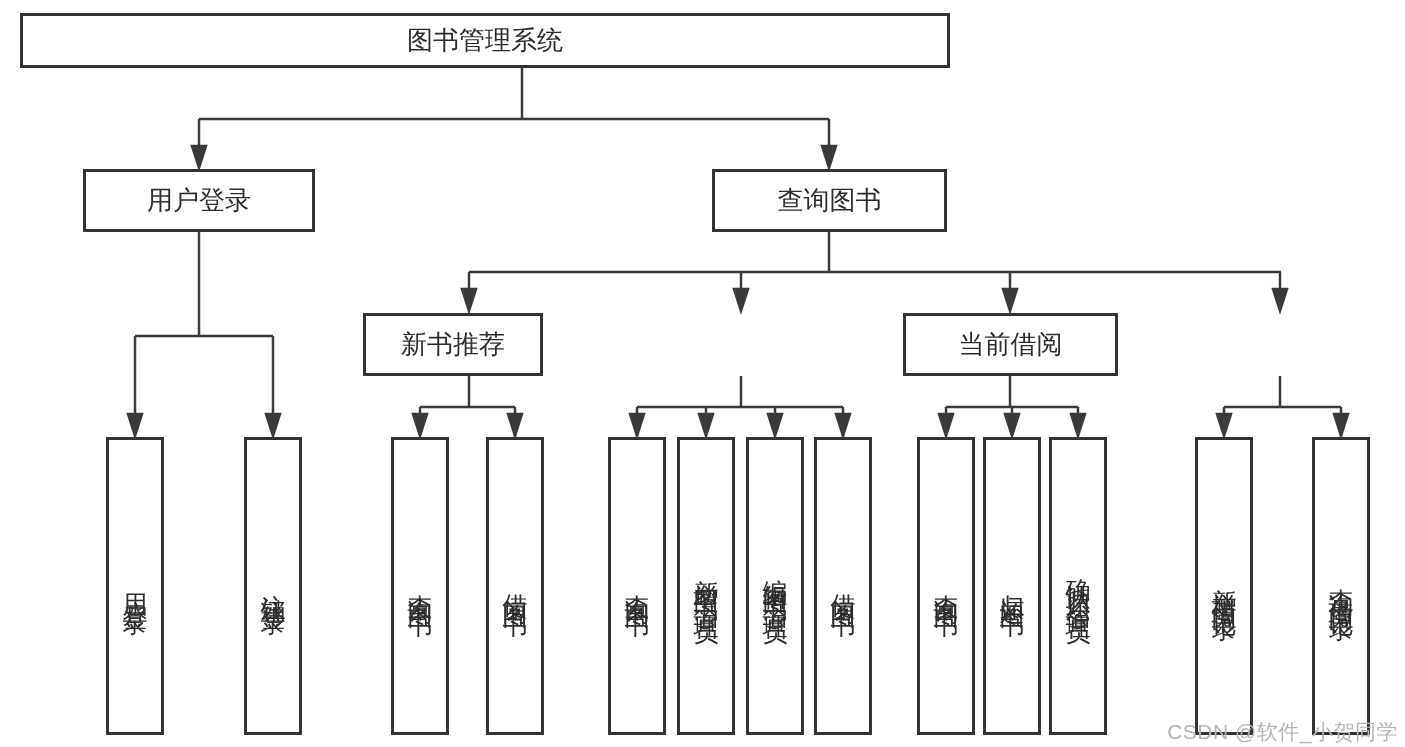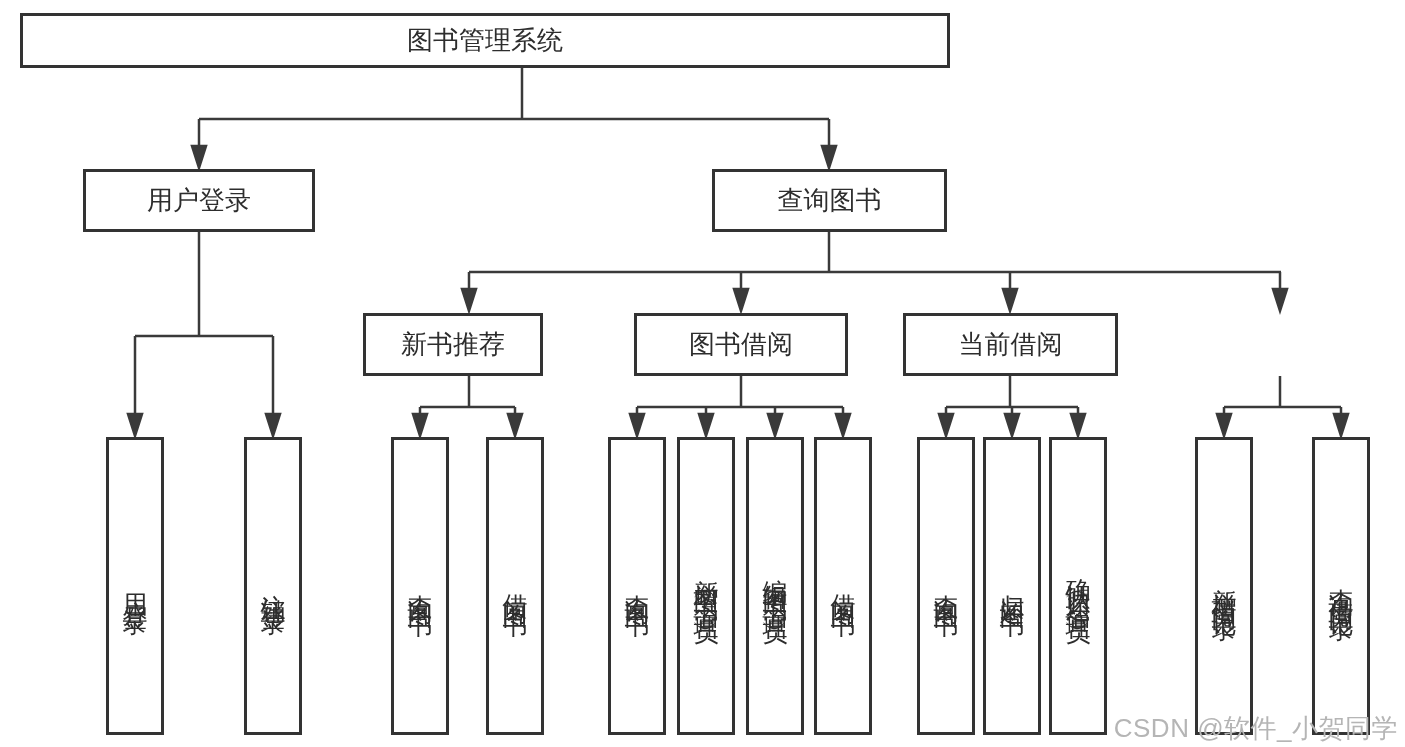--- a/index.html
+++ b/index.html
@@ -29,21 +29,21 @@
     writing-mode: vertical-rl;
     text-orientation: mixed;
     letter-spacing: 6px;
     line-height: 1.15;
     white-space: nowrap;
   }
   .watermark {
     position: absolute;
     right: 7px;
     bottom: 1px;
-    font-size: 26px;
+    font-size: 21px;
     letter-spacing: 0.5px;
     color: #b5b5b5;
   }
 </style>
 </head>
 <body>
 
 <div class="stage">
 
   <svg class="wires" width="1405" height="747" viewBox="0 0 1405 747">
@@ -123,21 +123,20 @@
       </g>
     </g>
   </svg>
 
   <div class="box" style="left:20px; top:13px; width:930px; height:55px;">图书管理系统</div>
 
   <div class="box" style="left:83px; top:169px; width:232px; height:63px;">用户登录</div>
   <div class="box" style="left:712px; top:169px; width:235px; height:63px;">查询图书</div>
 
   <div class="box" style="left:363px; top:313px; width:180px; height:63px;">新书推荐</div>
-  <div class="box" style="left:634px; top:313px; width:214px; height:63px;">图书借阅</div>
   <div class="box" style="left:903px; top:313px; width:215px; height:63px;">当前借阅</div>
 
   <div class="box leaf" style="left:106px; top:437px; width:58px; height:298px;">
     <span class="vtext">用户登录</span>
   </div>
   <div class="box leaf" style="left:244px; top:437px; width:58px; height:298px;">
     <span class="vtext">注销登录</span>
   </div>
 
   <div class="box leaf" style="left:391px; top:437px; width:58px; height:298px;">

